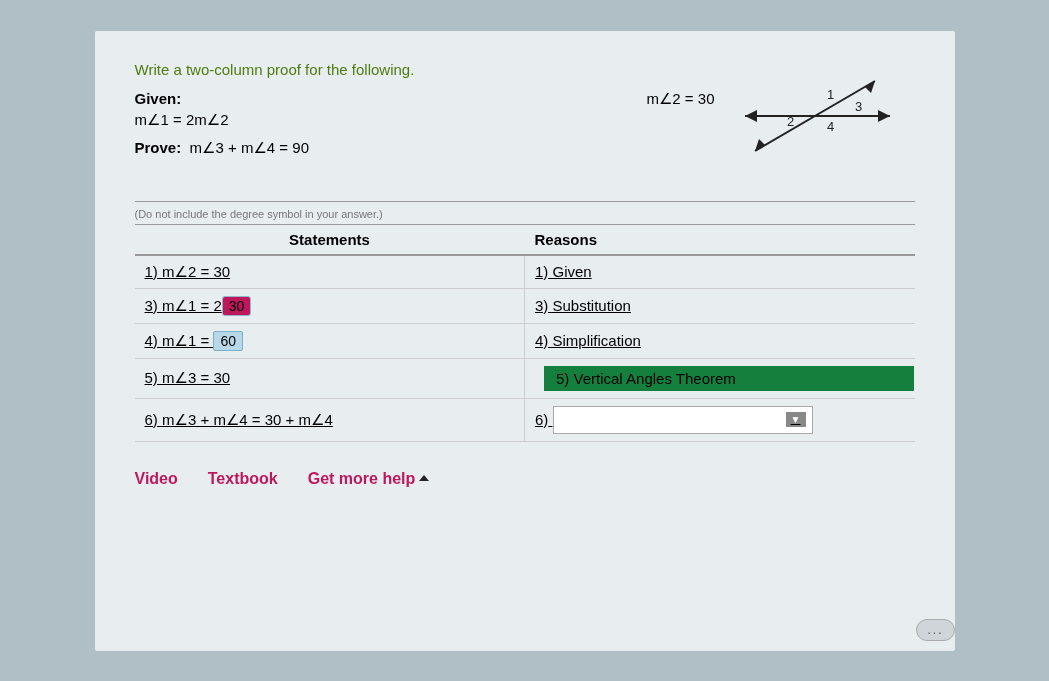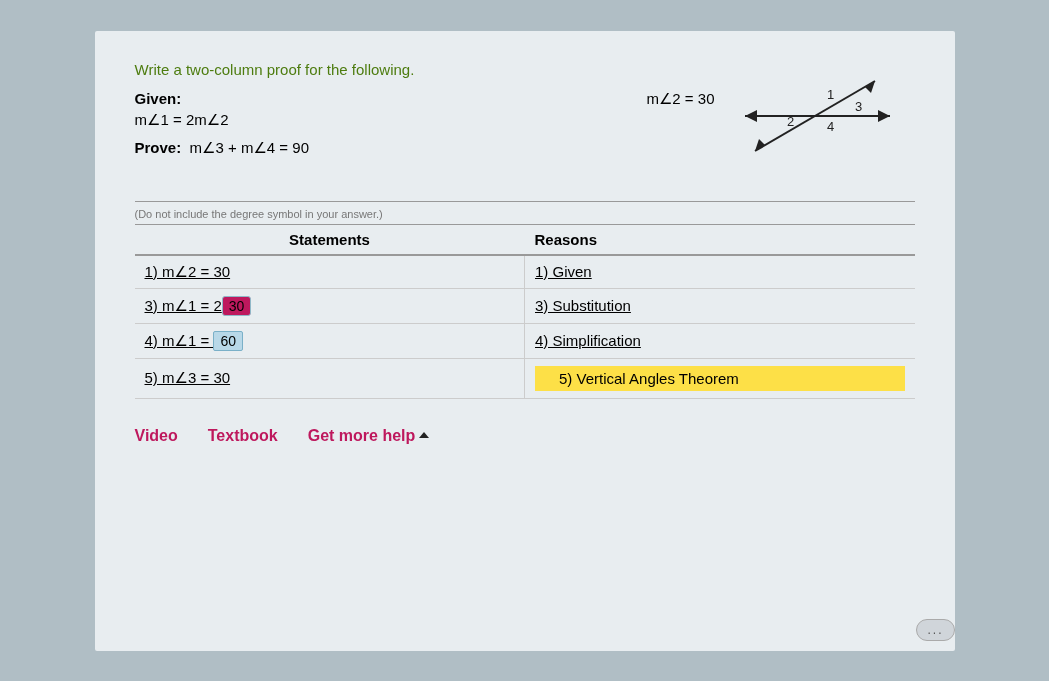--- a/index.html
+++ b/index.html
@@ -151,24 +151,25 @@
     .highlight-box-blue {
       display: inline-block;
       background: #b8d8e8;
       border: 1px solid #7ab0c8;
       border-radius: 2px;
       padding: 1px 6px;
       font-size: 14px;
     }
 
     .reason-highlight {
-      background: #fde047;
-      padding: 4px 24px;
+      background: #15803d;
+      padding: 4px 12px;
       display: inline-block;
       width: 100%;
+      margin-left: 9px;
     }
 
     .dropdown-cell {
       display: flex;
       align-items: center;
     }
 
     .dropdown-box {
       border: 1px solid #aaa;
       background: white;
@@ -309,20 +310,32 @@
 
       <tr>
         <td>5) m∠3 = 30</td>
         <td>
           <span class="reason-highlight">
             5) <span>Vertical Angles Theorem</span>
           </span>
         </td>
       </tr>
 
+      <tr>
+        <td>6) m∠3 + m∠4 = 30 + m∠4</td>
+        <td>
+          <div class="dropdown-cell">
+            <span>6)</span>&nbsp;
+            <div class="dropdown-box">
+              <span></span>
+              <span class="dropdown-arrow">▼</span>
+            </div>
+          </div>
+        </td>
+      </tr>
     </tbody>
   </table>
 
   <div class="footer-links">
     <a class="footer-link">Video</a>
     <a class="footer-link">Textbook</a>
     <a class="footer-link get-more-help">
       <span>Get more help</span>
       <span class="chevron-up"></span>
     </a>

